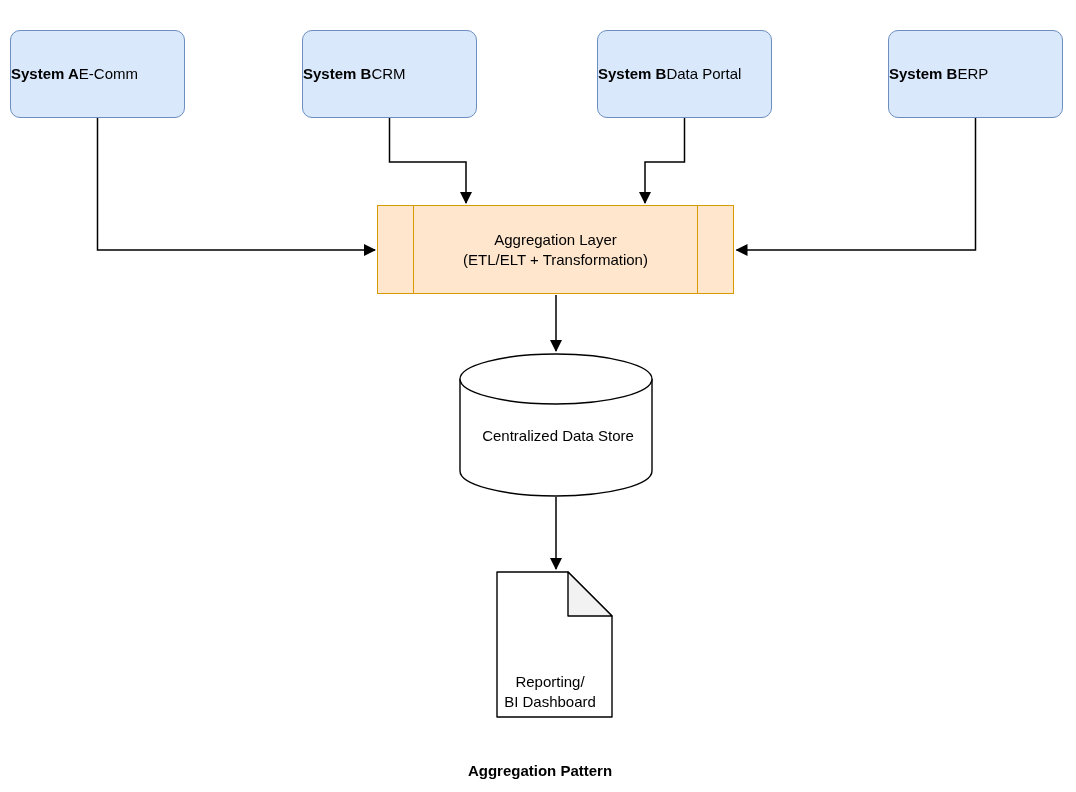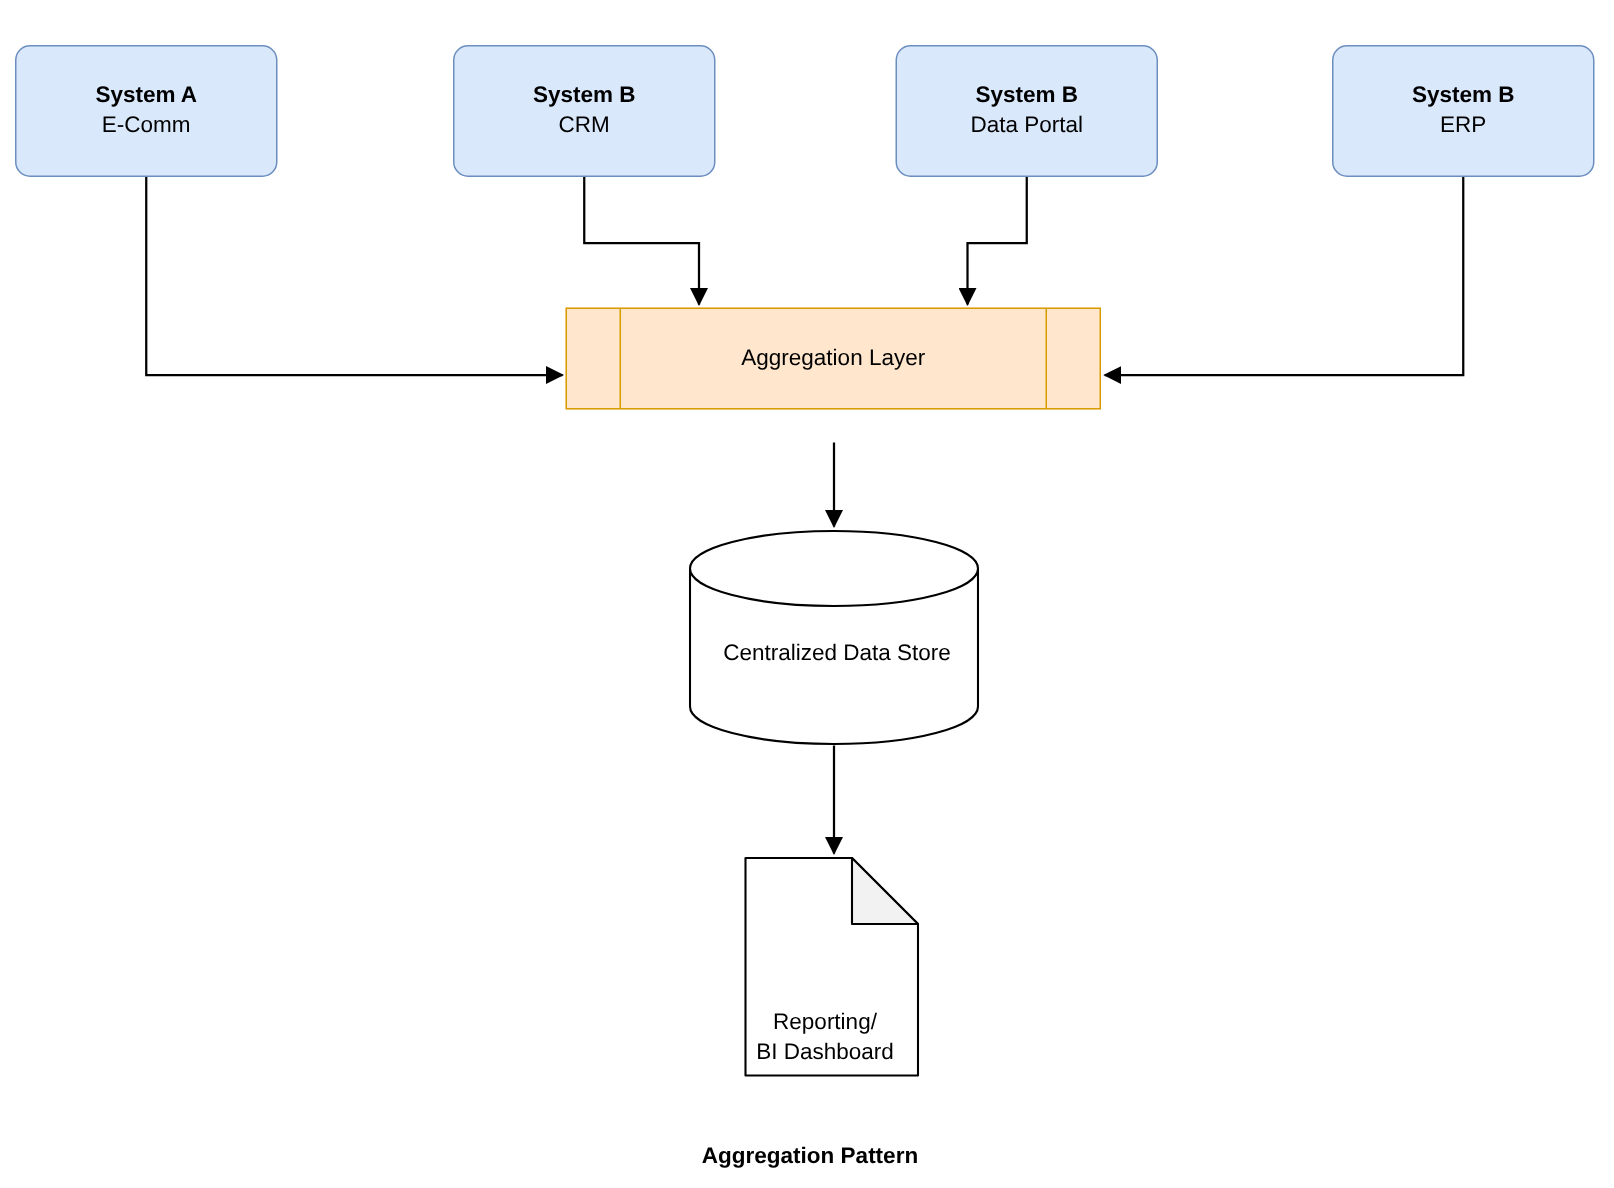--- a/index.html
+++ b/index.html
@@ -39,34 +39,33 @@
   }
   .source-box {
     position: absolute;
     top: 30px;
     width: 175px;
     height: 88px;
     background: var(--source-fill);
     border: 1.5px solid var(--source-stroke);
     border-radius: 10px;
     display: flex;
-    flex-direction: column;
+    flex-direction: row;
     align-items: center;
-    justify-content: center;
     text-align: center;
     font-size: 15px;
     line-height: 20px;
   }
   .source-box .node-title { font-weight: bold; }
   .process-box {
     position: absolute;
     left: 377px;
     top: 205px;
     width: 357px;
-    height: 68px;
+    height: 89px;
     background: var(--aggregation-fill);
     border: 1.5px solid var(--aggregation-stroke);
     display: flex;
     flex-direction: column;
     align-items: center;
     justify-content: center;
     text-align: center;
     font-size: 15px;
     line-height: 20px;
   }
@@ -148,20 +147,21 @@
   </div>
   <div class="source-box" style="left:888px">
     <div class="node-title">System B</div>
     <div class="node-subtitle">ERP</div>
   </div>
 
   <div class="process-box">
     <div class="process-bar left"></div>
     <div class="process-bar right"></div>
     <div>Aggregation Layer</div>
+    <div>(ETL/ELT + Transformation)</div>
   </div>
 
   <svg class="shape-svg" style="left:459px; top:353px;" width="194" height="144" viewBox="0 0 194 144">
     <path class="cyl-body" d="M 1 26 L 1 118 A 96 25 0 0 0 193 118 L 193 26"></path>
     <ellipse class="cyl-top" cx="97" cy="26" rx="96" ry="25"></ellipse>
   </svg>
   <div class="shape-label cylinder-label">
     <div>Centralized Data Store</div>
   </div>
 

